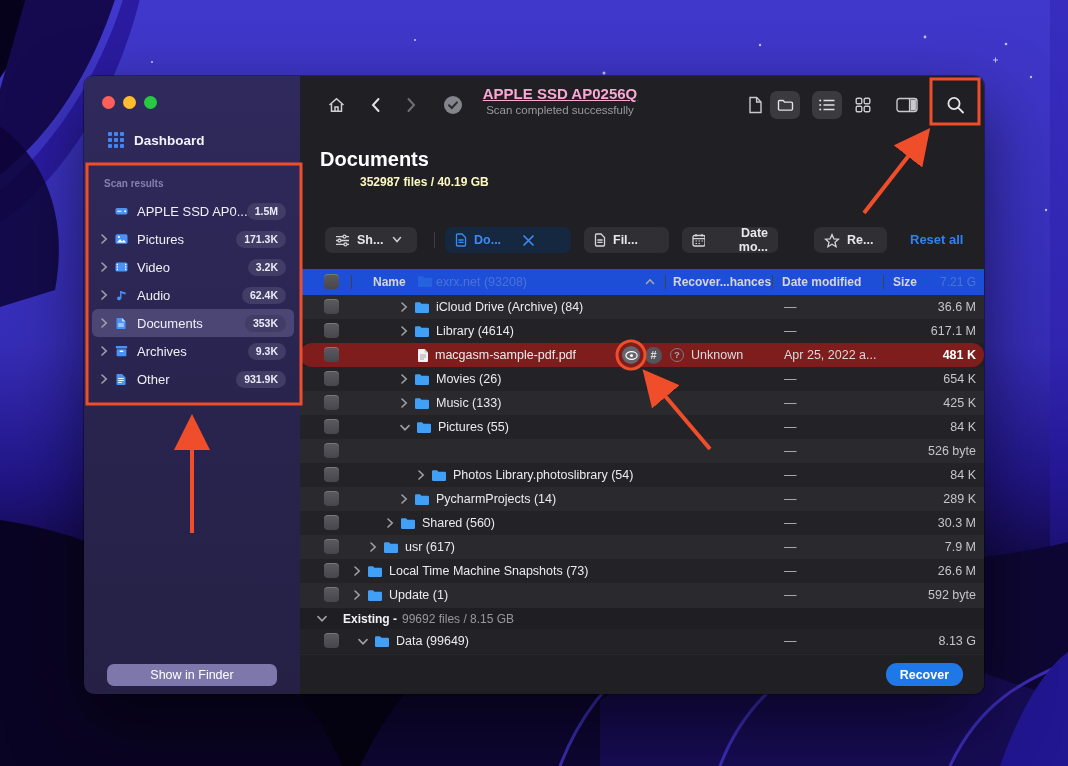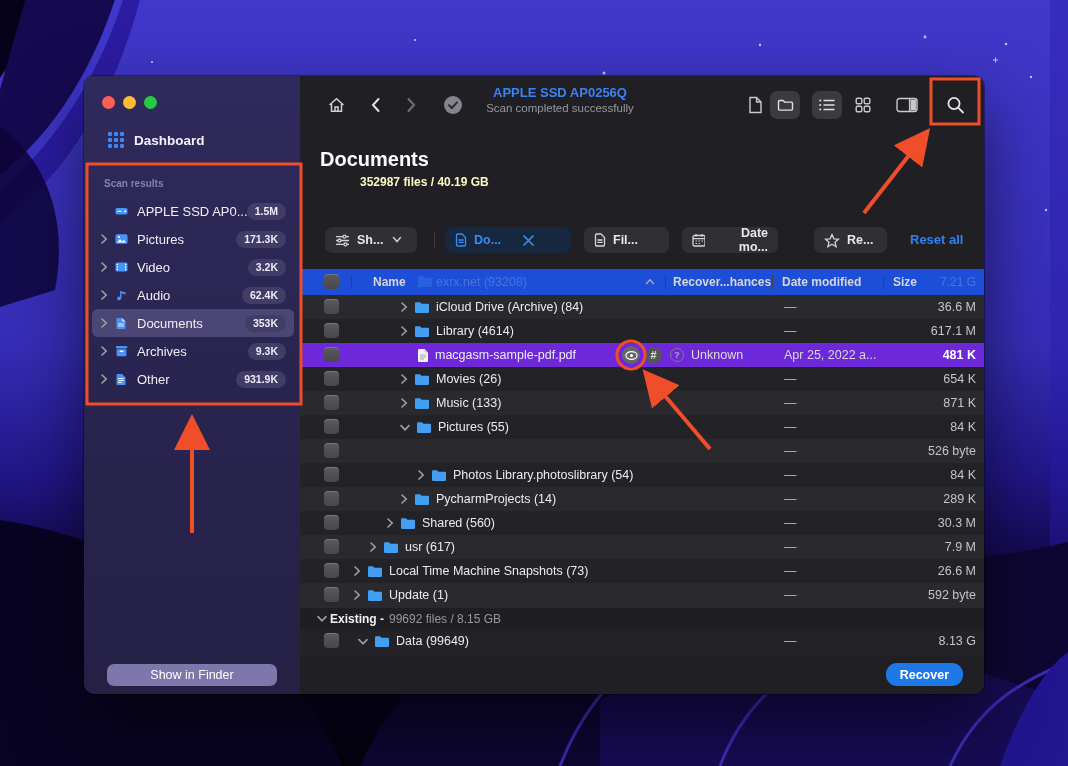--- a/index.html
+++ b/index.html
@@ -34,57 +34,57 @@
   .finder-btn{position:absolute;left:23px;top:588px;width:170px;height:22px;border-radius:7px;
               background:#7d77ab;color:#fff;font-size:12.5px;display:flex;align-items:center;
               justify-content:center;cursor:pointer;}
   
   .main{position:relative;flex:1;background:#202024;border-radius:0 10px 10px 0;overflow:hidden;}
   .toolbar{position:absolute;top:0;left:0;right:0;height:58px;}
   .tico{position:absolute;top:50%;transform:translateY(-50%);display:flex;color:#cfcfd4;}
   .tchip{position:absolute;top:15px;width:30px;height:28px;border-radius:7px;background:#3a3a3f;
          display:flex;align-items:center;justify-content:center;}
   .titleblock{position:absolute;left:180px;top:9px;width:160px;text-align:center;}
-  .ttl{color:#3b82f6;font-size:13px;font-weight:bold;white-space:nowrap;}
+  .ttl{color:#f9a8d4;font-size:15px;font-weight:bold;white-space:nowrap;text-decoration:underline;}
   .tsub{color:#98989e;font-size:11.5px;margin-top:2px;white-space:nowrap;}
   .h1{position:absolute;left:20px;top:72px;color:#fff;font-size:20px;font-weight:bold;}
   .h2{position:absolute;left:20px;top:99px;color:#fef9c3;font-size:12px;font-weight:bold;margin-left:40px;}
   
   .chips{position:absolute;left:0;top:151px;height:26px;width:100%;text-align:right;}
   .chip{position:absolute;height:26px;border-radius:7px;background:#2f2f34;display:flex;
         align-items:center;padding:0 10px;gap:7px;color:#e8e8ea;font-size:12.5px;font-weight:bold;box-sizing:border-box;}
   .chip.active{background:#16283f;color:#3b8bf5;}
   .chipsep{position:absolute;left:134px;top:5px;width:1px;height:16px;background:#3c3c41;}
   .resetall{position:absolute;left:610px;top:5px;color:#2e82f6;font-size:13px;font-weight:bold;cursor:pointer;}
   
   .thead{position:absolute;left:0;top:193px;height:26px;width:100%;background:#1d4ed8;}
   .thead .sep{position:absolute;top:6px;width:1px;height:14px;background:#404045;}
   .hlabel{position:absolute;top:6px;color:#d6d6da;font-size:12px;font-weight:bold;}
   .ghost{opacity:.25;}
   .rows{position:absolute;left:0;top:219px;width:100%;}
   .trow{position:relative;height:24px;font-size:12.5px;}
-  .trow.light{background:#2a2a2e;} .trow.darkr{background:#232327;} .trow.sel{background:#6d28d9;}
+  .trow.light{background:#2a2a2e;} .trow.darkr{background:#232327;} .trow.sel{background:#7f1d1d;border-radius:12px;}
   .cb{position:absolute;left:24px;top:4px;width:15px;height:15px;border-radius:4px;
       background:linear-gradient(180deg,#5a5a60,#46464c);box-shadow:inset 0 1px 0 rgba(255,255,255,.18);}
   .ncell{position:absolute;top:0;height:24px;display:flex;align-items:center;gap:6px;color:#ebebed;white-space:nowrap;}
   .dcell{position:absolute;left:484px;top:0;height:24px;display:flex;align-items:center;color:#b9b9bd;}
   .scell{position:absolute;right:8px;top:0;height:24px;display:flex;align-items:center;color:#c5c5c9;}
   .scell.strong{color:#fff;font-weight:bold;}
   .statusicons{position:absolute;left:322px;top:0;height:24px;display:flex;align-items:center;gap:5px;}
   .eyec{width:18px;height:18px;border-radius:50%;background:#66666c;display:flex;align-items:center;justify-content:center;}
   .hashc{width:17px;height:17px;border-radius:50%;background:#54545a;color:#dcdcde;font-size:11px;
          font-weight:bold;display:flex;align-items:center;justify-content:center;}
   .qc{position:absolute;left:370px;top:4.5px;width:14px;height:14px;border-radius:50%;border:1.4px solid #7d7d83;
       color:#a9a9ae;font-size:9.5px;font-weight:bold;display:flex;align-items:center;justify-content:center;box-sizing:border-box;}
   .unknown{position:absolute;left:391px;top:0;height:24px;display:flex;align-items:center;color:#dcdcde;}
   .datecell-strong{color:#d8d8da;}
   .sectionrow{position:relative;height:22px;background:#1f1f23;border-top:1px solid rgba(255,255,255,.05);
               display:flex;align-items:center;box-sizing:border-box;}
   .sec-chev{margin-left:17px;display:flex;}
-  .sec-label{margin-left:3px;color:#f2f2f4;font-size:12px;font-weight:bold;}
+  .sec-label{margin-left:16px;color:#f2f2f4;font-size:12px;font-weight:bold;}
   .sec-details{margin-left:5px;color:#97979d;font-size:12px;}
   .footer{position:absolute;left:0;bottom:0;height:40px;width:100%;background:#202024;
           border-top:1px solid rgba(255,255,255,.04);box-sizing:border-box;}
   .recover-btn{position:absolute;right:21px;top:8px;height:23px;padding:0 14px;border-radius:11px;
                background:#1f78e8;color:#fff;font-size:12.5px;font-weight:bold;display:flex;
                align-items:center;cursor:pointer;}
   
   .annotations{position:absolute;inset:0;z-index:5;pointer-events:none;}
 </style>
 </head>
@@ -555,21 +555,21 @@
                 </svg>
               </span>
               <span>
                 <svg width="16" height="13">
                   <use href="#i-folder"></use>
                 </svg>
               </span>
               <span>Music (133)</span>
             </span>
           <span class="dcell">—</span>
-          <span class="scell">871 K</span>
+          <span class="scell">425 K</span>
         </div>
 
         <div class="trow darkr">
           <span class="cb"></span>
           <span class="ncell" style="left:100px">
               <span>
                 <svg width="10" height="9">
                   <use href="#i-chev-d"></use>
                 </svg>
               </span>

